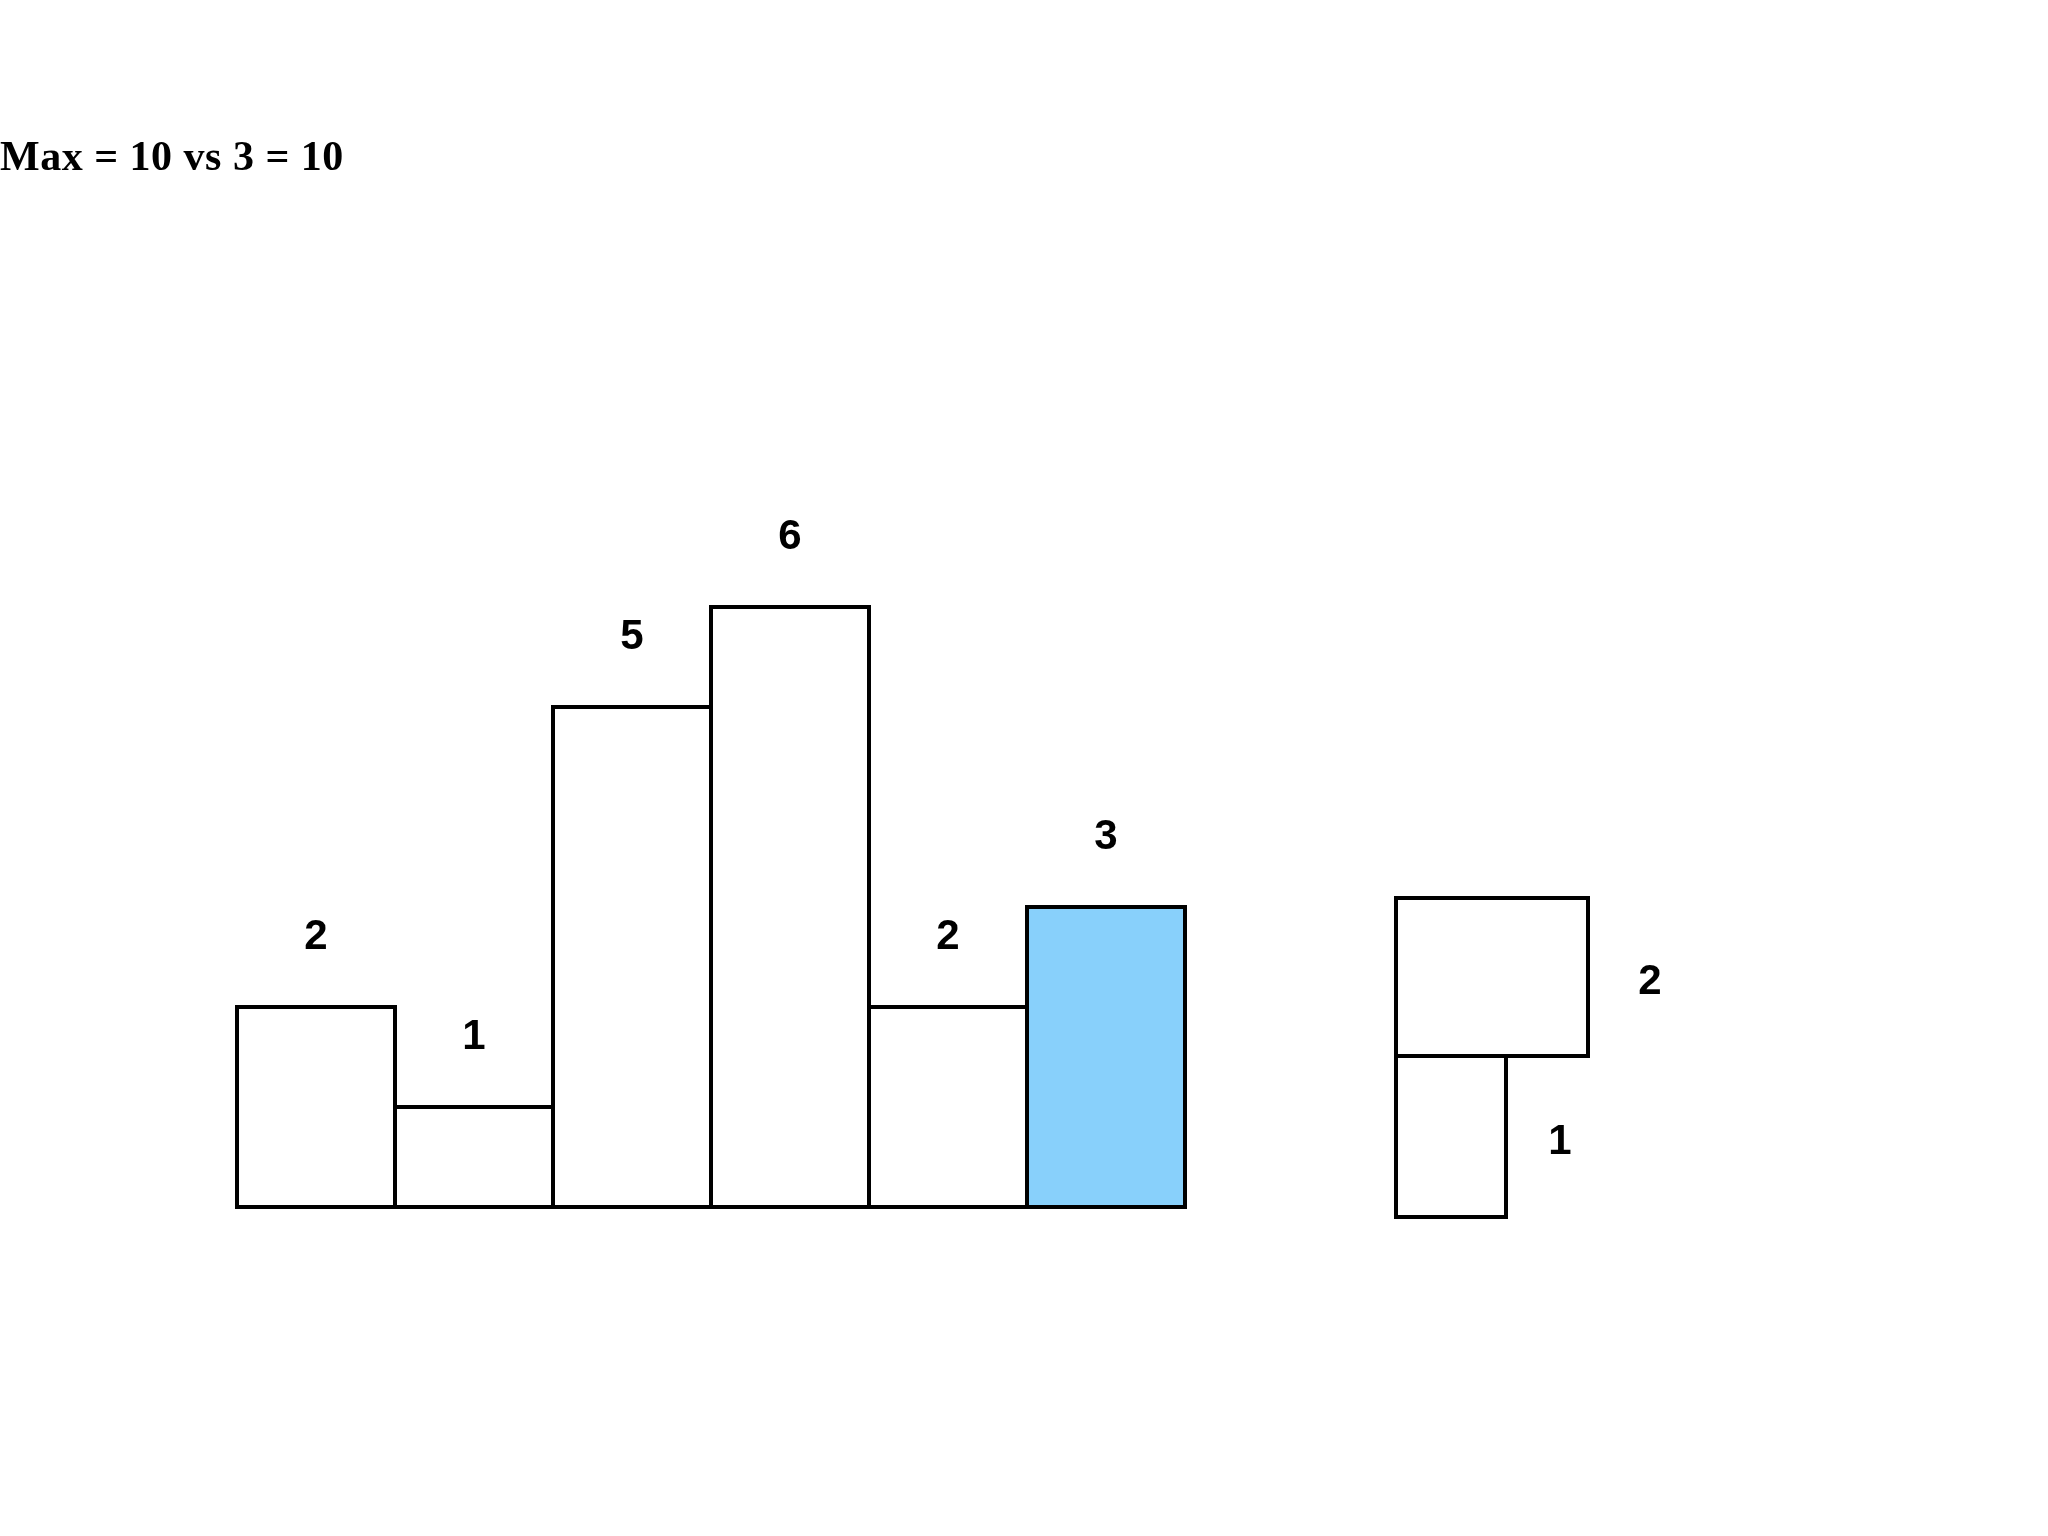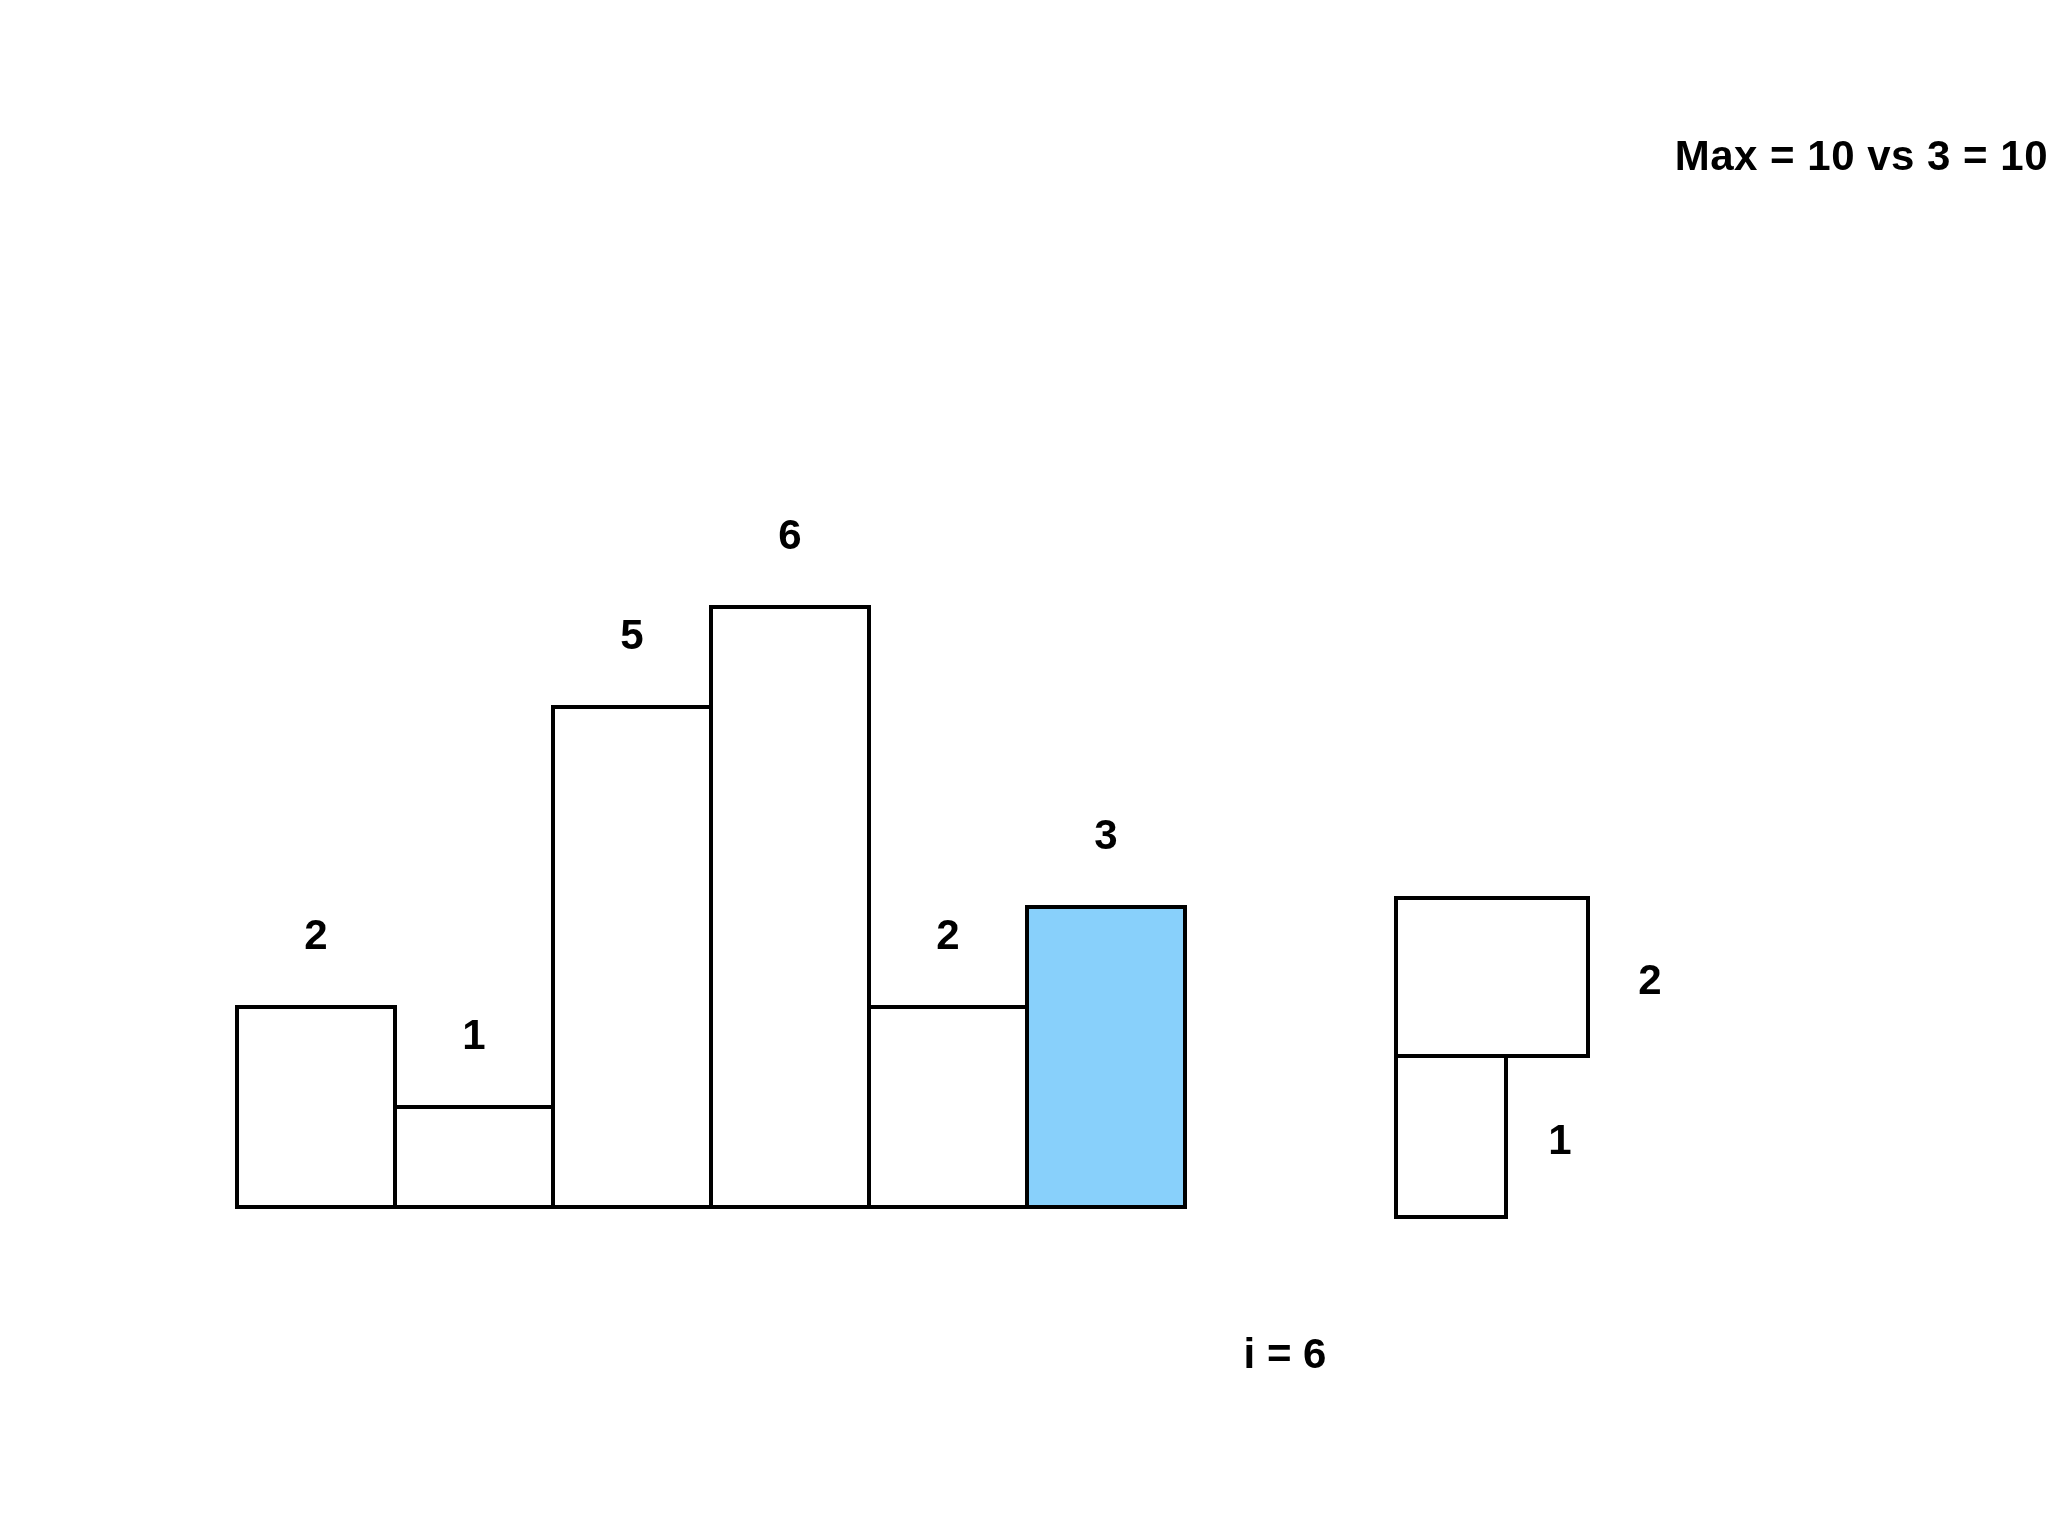--- a/index.html
+++ b/index.html
@@ -17,23 +17,24 @@
     font-weight: 700;
     color: #000000;
   }
   .title {
     position: absolute;
     left: 0;
     right: 0;
     top: 132px;
     height: 48px;
     line-height: 48px;
-    text-align: right;
+    text-align: left;
     font-size: 42px;
     letter-spacing: 0.5px;
+    font-family: Liberation Serif, serif;
   }
   .bar {
     position: absolute;
     box-sizing: border-box;
     border: 4px solid #000000;
     background: #ffffff;
   }
   .bar-label {
     position: absolute;
     height: 70px;
@@ -86,15 +87,14 @@
       <div class="bar-label" style="left: 1025px; top: 800px; width: 162px;">3</div>
     </div>
 
   <div>
       <div class="stack-box" style="left: 1394px; top: 896px; width: 196px; height: 162px;"></div>
       <div class="stack-item-label" style="left: 1650px; top: 980px;">2</div>
       <div class="stack-box" style="left: 1394px; top: 1054px; width: 114px; height: 165px;"></div>
       <div class="stack-item-label" style="left: 1560px; top: 1140px;">1</div>
     </div>
 
-  <div class="bottom-label index-label">i = 6</div>
 
 </div>
 
 </body></html>

